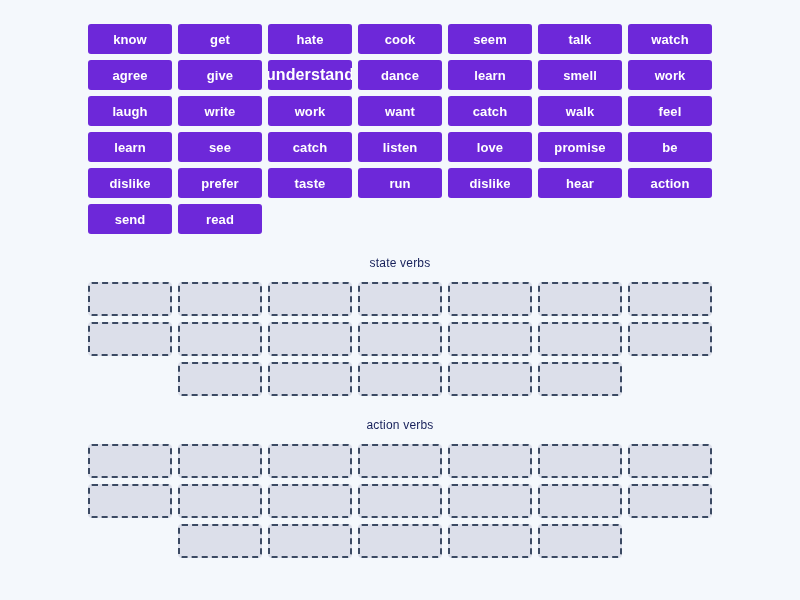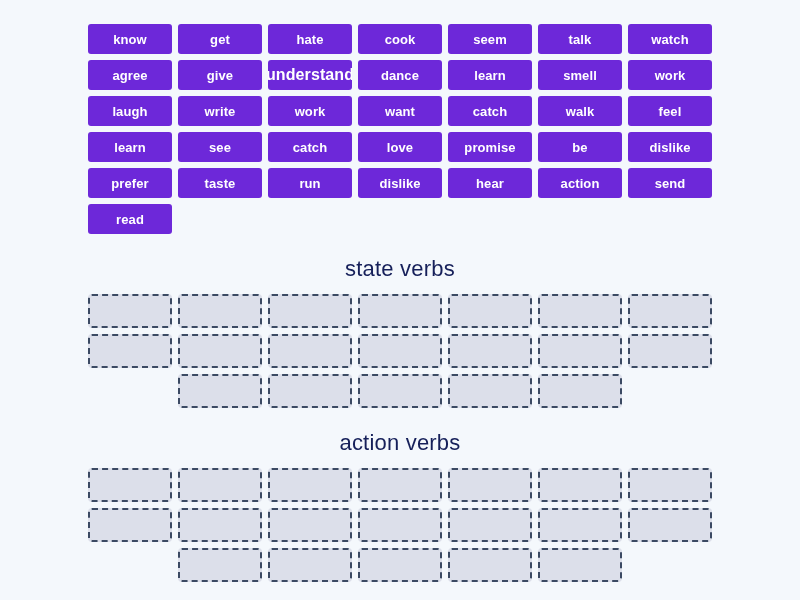--- a/index.html
+++ b/index.html
@@ -47,21 +47,21 @@
   }
   .word-tile.narrow-text {
     font-size: 16px;
   }
   
   .category {
     margin-top: 22px;
   }
   .category-title {
     text-align: center;
-    font-size: 22px;
+    font-size: 12px;
     color: #16205a;
     font-weight: normal;
     margin: 0 0 12px 0;
     letter-spacing: 0.2px;
   }
   .slot {
     width: 84px;
     height: 34px;
     box-sizing: border-box;
     background: #dcdfea;
@@ -101,20 +101,21 @@
       <div class="word-tile">laugh</div>
       <div class="word-tile">write</div>
       <div class="word-tile">work</div>
       <div class="word-tile">want</div>
       <div class="word-tile">catch</div>
       <div class="word-tile">walk</div>
       <div class="word-tile">feel</div>
       <div class="word-tile">learn</div>
       <div class="word-tile">see</div>
       <div class="word-tile">catch</div>
+      <div class="word-tile">listen</div>
       <div class="word-tile">love</div>
       <div class="word-tile">promise</div>
       <div class="word-tile">be</div>
       <div class="word-tile">dislike</div>
       <div class="word-tile">prefer</div>
       <div class="word-tile">taste</div>
       <div class="word-tile">run</div>
       <div class="word-tile">dislike</div>
       <div class="word-tile">hear</div>
       <div class="word-tile">action</div>

